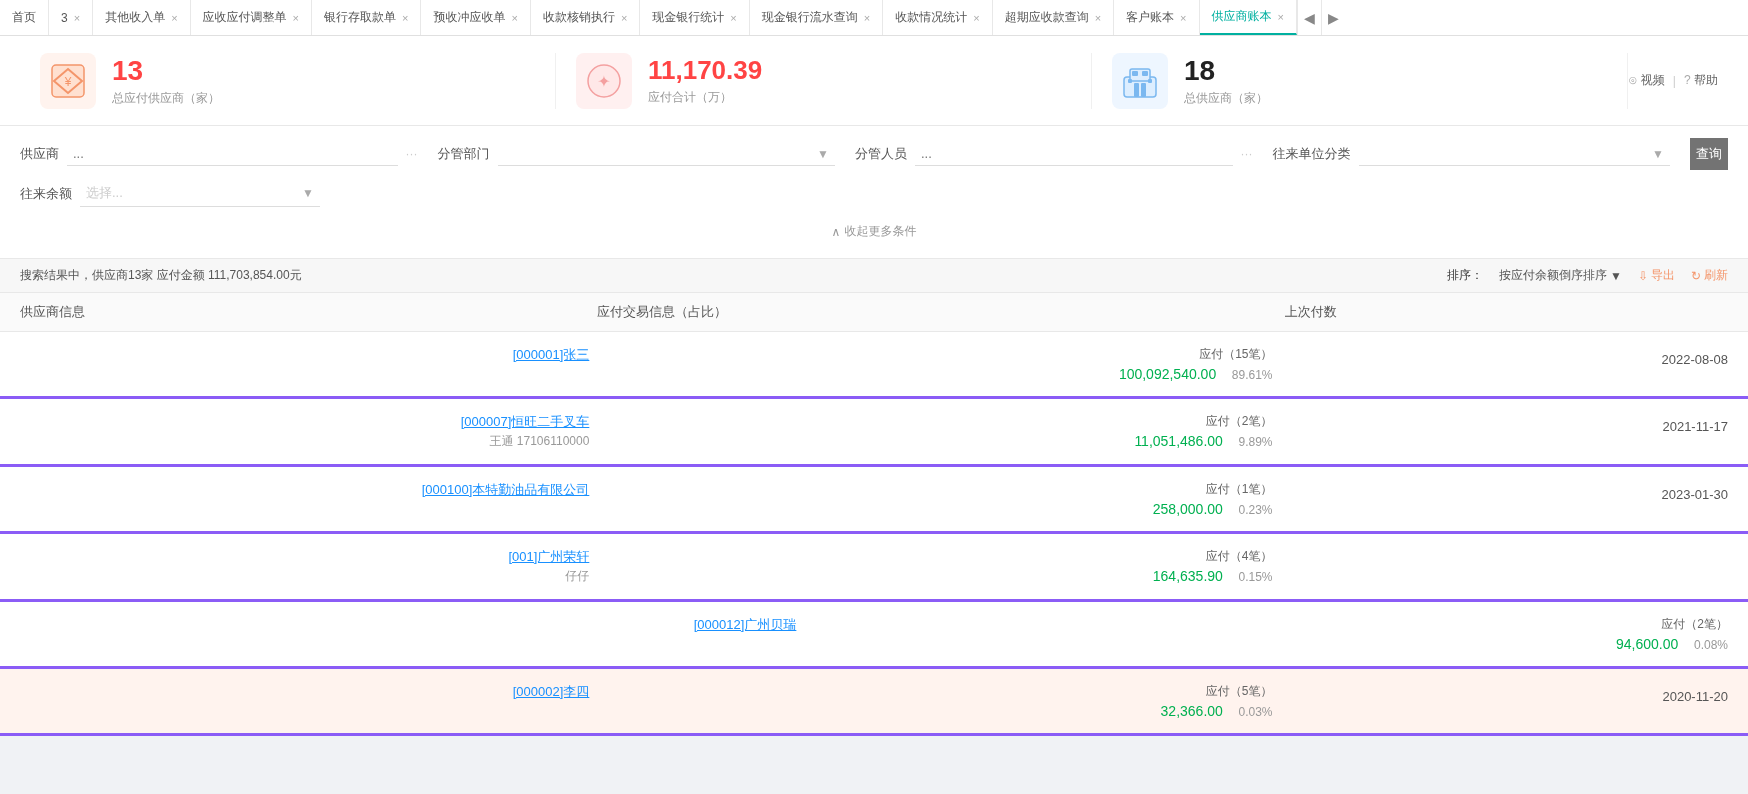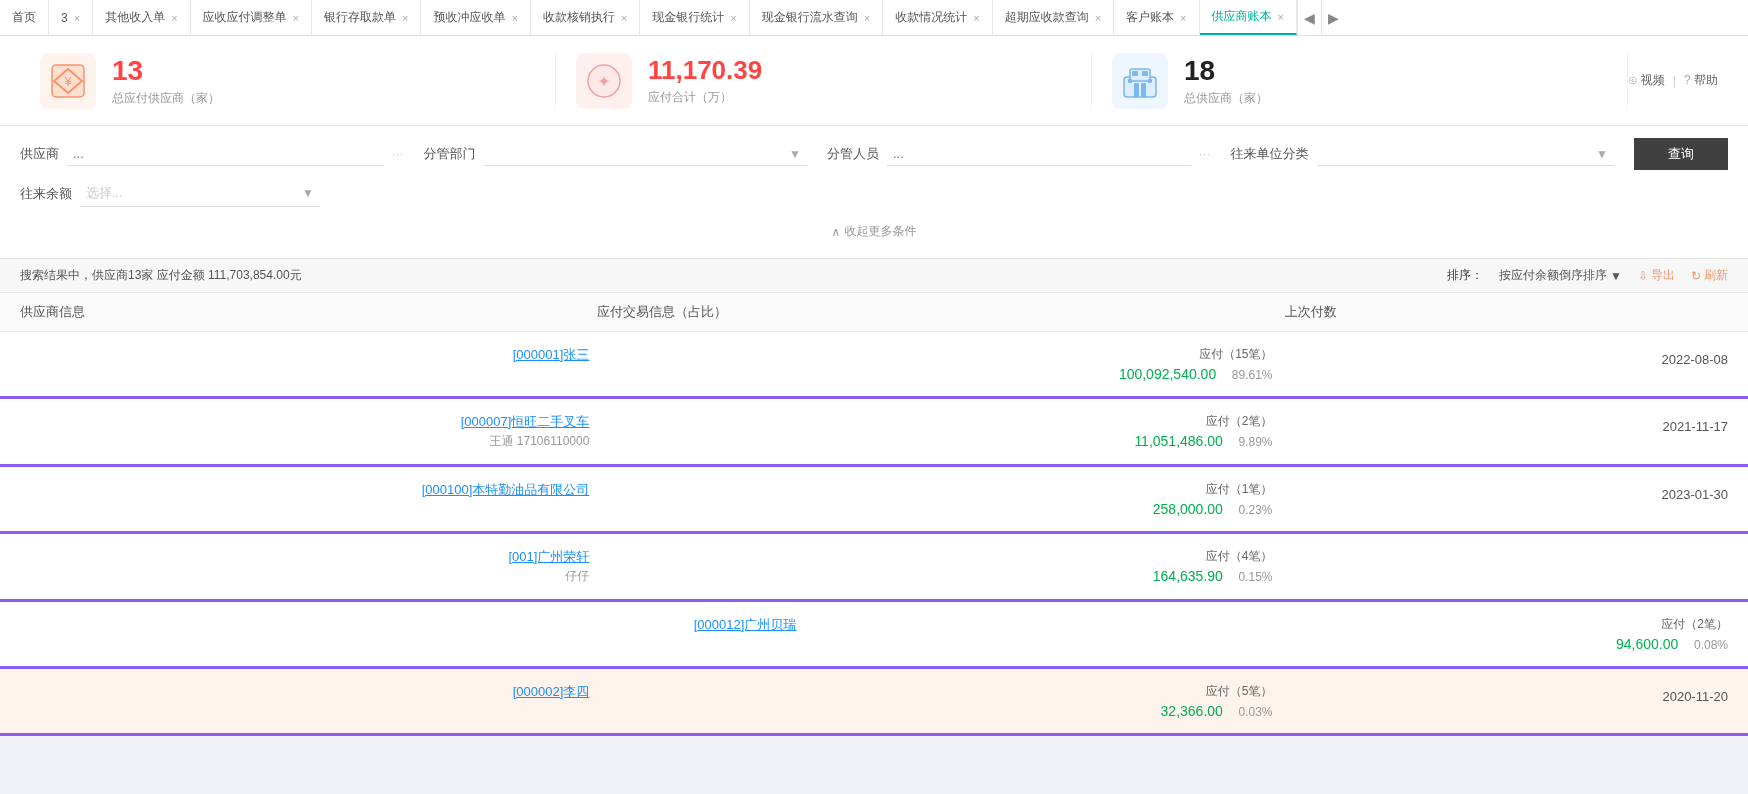--- a/index.html
+++ b/index.html
@@ -134,24 +134,24 @@
       flex: 1;
       display: flex;
       align-items: center;
       border-bottom: 1px solid #ddd;
       padding: 4px 6px;
       justify-content: space-between;
     }
     .filter-select .placeholder { color: #ccc; font-size: 13px; }
     .filter-select .arrow { color: #aaa; font-size: 12px; }
     .query-btn {
-      background: #404040;
+      background: #737373;
       color: #fff;
       border: none;
-      padding: 7px 34px;
+      padding: 7px 6px;
       border-radius: 0;
       font-size: 13px;
       cursor: pointer;
       white-space: nowrap;
     }
     .collapse-btn {
       display: flex;
       align-items: center;
       justify-content: center;
       color: #999;

